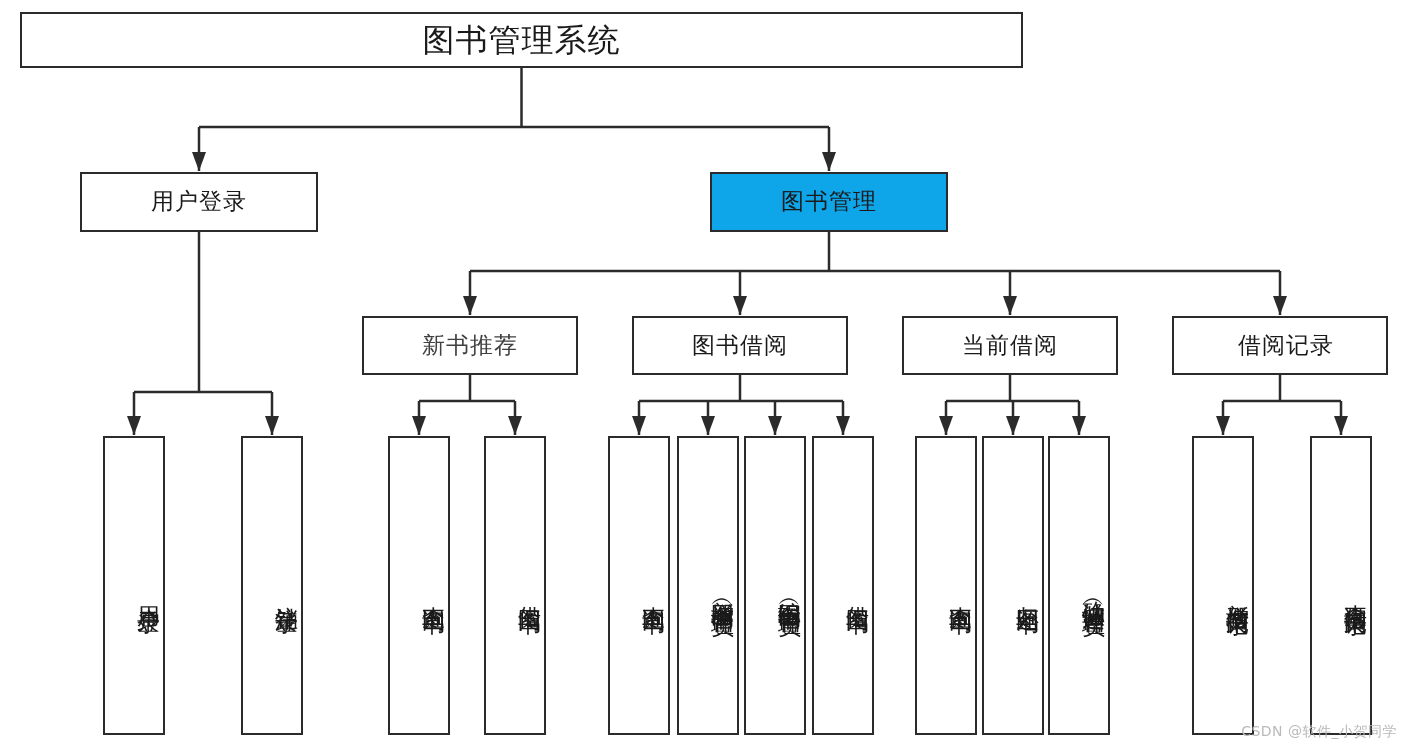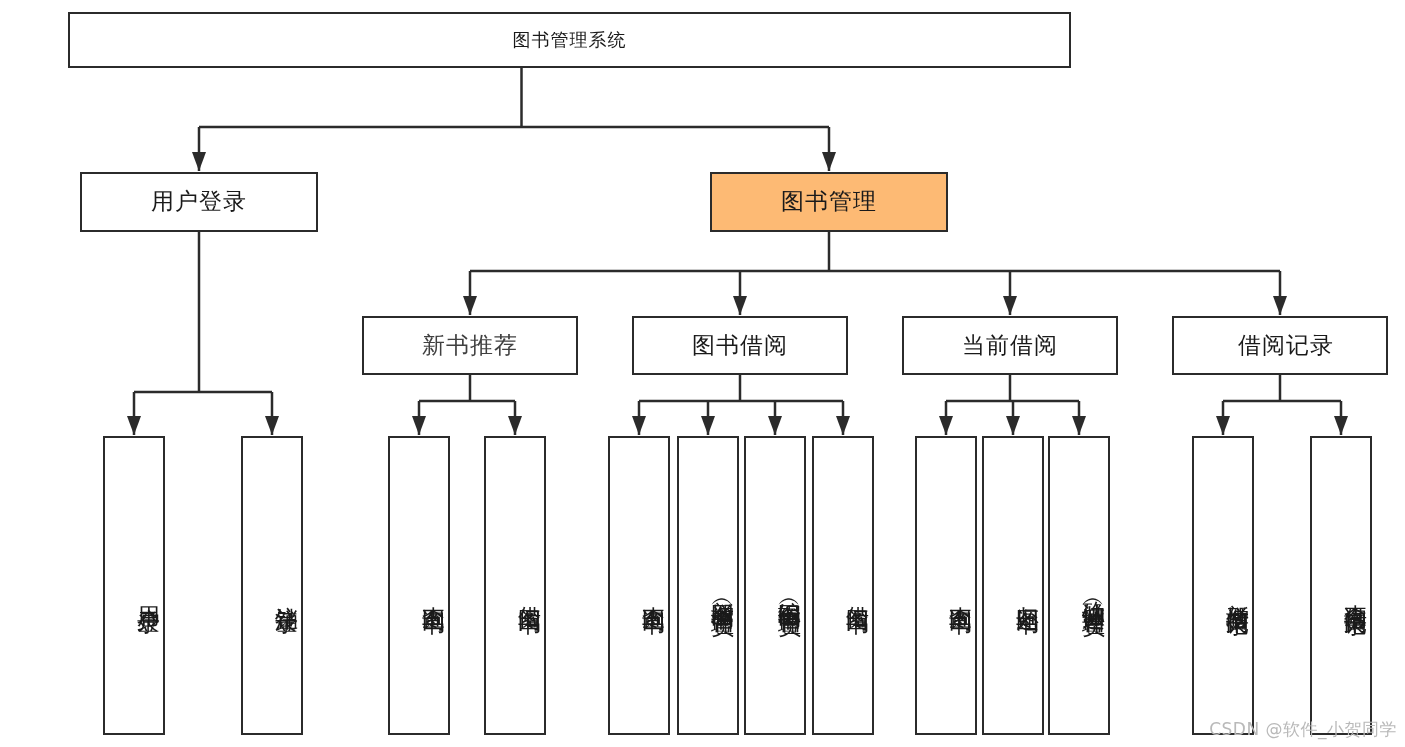--- a/index.html
+++ b/index.html
@@ -45,28 +45,27 @@
     writing-mode: vertical-rl;
     text-orientation: upright;
     font-size: 23px;
     line-height: 1.25;
     padding-top: 12px;
     align-items: flex-start;
     justify-content: center;
     letter-spacing: 2px;
   }
   .node.root {
-    font-size: 18px;
-    margin-left: 48px;
+    font-size: 32px;
   }
   .watermark {
     position: absolute;
     right: 8px;
     bottom: 6px;
-    font-size: 17px;
+    font-size: 14px;
     color: #b9b9b9;
     letter-spacing: 0.5px;
     white-space: nowrap;
   }
 </style>
 </head>
 <body>
 
 <div id="diagram-root">
   <svg id="edges-layer" width="1405" height="747" viewBox="0 0 1405 747" aria-hidden="true">
@@ -123,21 +122,21 @@
       <line x1="1341" y1="401" x2="1341" y2="435" stroke="#2b2b2b" stroke-width="2.5"></line>
       <path d="M 1334 416 L 1348 416 L 1341 435 Z" fill="#2b2b2b"></path>
     </svg>
   <div id="nodes-layer">
       <div class="node horizontal root" style="left: 20px; top: 12px; width: 1003px; height: 56px; border-color: rgb(43, 43, 43); background: rgb(255, 255, 255); color: rgb(26, 26, 26);">
         <span>图书管理系统</span>
       </div>
       <div class="node horizontal" style="left: 80px; top: 172px; width: 238px; height: 60px; border-color: rgb(43, 43, 43); background: rgb(255, 255, 255); color: rgb(26, 26, 26);">
         <span>用户登录</span>
       </div>
-      <div class="node horizontal" style="left: 710px; top: 172px; width: 238px; height: 60px; border-color: rgb(43, 43, 43); background: #fdba74; color: rgb(26, 26, 26);">
+      <div class="node horizontal" style="left: 710px; top: 172px; width: 238px; height: 60px; border-color: rgb(43, 43, 43); background: #0ea5e9; color: rgb(26, 26, 26);">
         <span>图书管理</span>
       </div>
       <div class="node horizontal" style="left: 362px; top: 316px; width: 216px; height: 59px; border-color: rgb(43, 43, 43); background: rgb(255, 255, 255); color: #404040;">
         <span>新书推荐</span>
       </div>
       <div class="node horizontal" style="left: 632px; top: 316px; width: 216px; height: 59px; border-color: rgb(43, 43, 43); background: rgb(255, 255, 255); color: rgb(26, 26, 26);">
         <span>图书借阅</span>
       </div>
       <div class="node horizontal" style="left: 902px; top: 316px; width: 216px; height: 59px; border-color: rgb(43, 43, 43); background: rgb(255, 255, 255); color: rgb(26, 26, 26);">
         <span>当前借阅</span>

